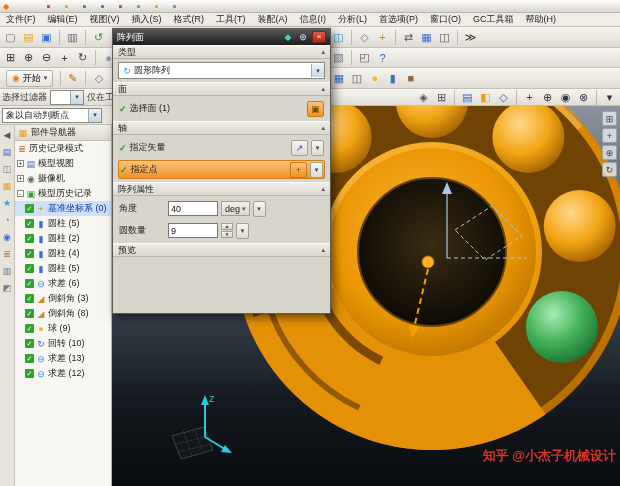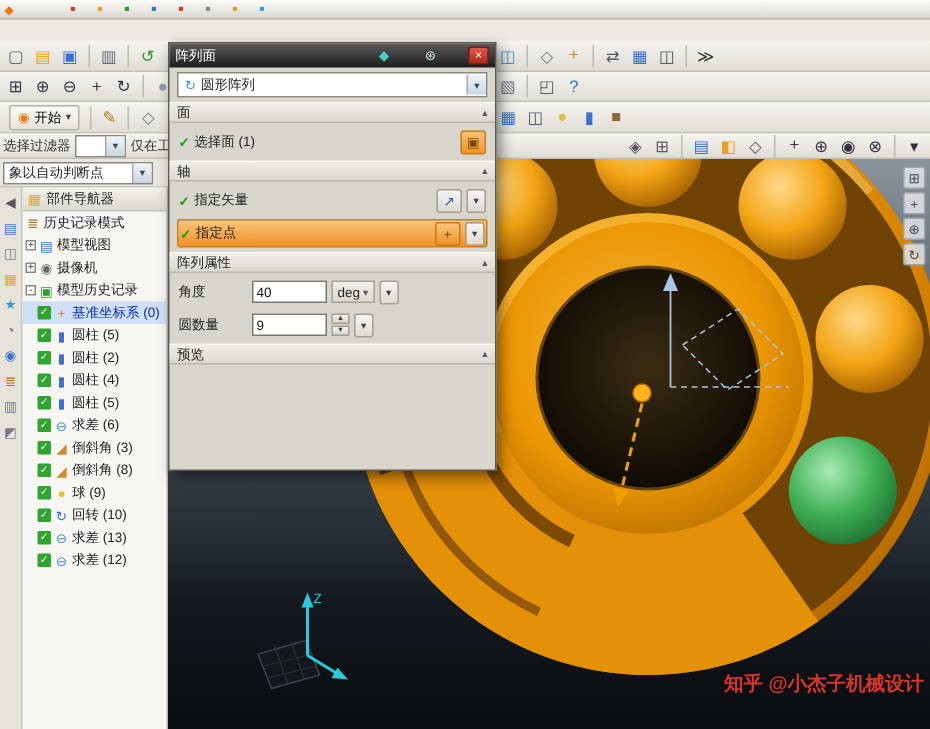--- a/index.html
+++ b/index.html
@@ -43,21 +43,21 @@
 
   
   .viewport{position:absolute;left:112px;top:106px;width:508px;height:380px;background:linear-gradient(180deg,#8b949d 0%,#66707a 22%,#39434d 52%,#14191f 78%,#090c10 100%);overflow:hidden}
   .vp-svg{position:absolute;left:0;top:0}
   .watermark{position:absolute;right:4px;top:341px;font-size:13px;font-weight:bold;color:#d6352b;text-shadow:0 0 2px rgba(0,0,0,.35);white-space:nowrap}
   .rightcol{position:absolute;right:3px;top:5px;display:flex;flex-direction:column;gap:2px}
   .rightcol .tbi{background:rgba(225,228,232,.85);border:1px solid #9aa2aa;width:15px;height:15px;font-size:9px}
 
   
   .dialog{position:absolute;left:112px;top:28px;width:219px;height:286px;background:#d8d5cd;border:1px solid #5a584f;box-shadow:3px 4px 9px rgba(0,0,0,.5);z-index:20;font-size:9px;color:#222;display:flex;flex-direction:column}
-  .dlg-title{height:16px;background:linear-gradient(#5a5a5a,#1d1d1d);color:#fff;display:flex;align-items:center;padding:0 4px;gap:19px;flex:none}
+  .dlg-title{height:16px;background:linear-gradient(#5a5a5a,#1d1d1d);color:#fff;display:flex;align-items:center;padding:0 4px;gap:3px;flex:none}
   .dlg-ico{width:12px;text-align:center;font-size:9px;color:#cfeaea}
   .dlg-close{width:14px;height:12px;background:linear-gradient(#e05a44,#b02a18);border:1px solid #7a1f12;color:#fff;font-size:8px;line-height:10px;text-align:center;border-radius:2px}
   .sp{flex:1}
   .sec-h{height:14px;display:flex;align-items:center;background:linear-gradient(#efede6,#dbd8cf);border-top:1px solid #fbfaf6;border-bottom:1px solid #b8b5ab;padding:0 5px;flex:none}
   .chev{font-size:7px;color:#556;margin-left:auto}
   .sec-body{padding:3px 5px;display:flex;flex-direction:column;gap:3px;flex:none}
   .drow{display:flex;align-items:center;gap:3px;height:19px;padding:0 1px}
   .drow.active{background:linear-gradient(#fbc37c,#ef9326);border:1px solid #d27c12;border-radius:2px}
   .check{color:#17a017;font-weight:bold;font-size:9px}
   .chip{width:17px;height:16px;border:1px solid #a29f94;background:linear-gradient(#f7f5f0,#dedbd2);display:inline-flex;align-items:center;justify-content:center;font-size:9px;border-radius:2px;flex:none}
@@ -86,20 +86,35 @@
         <span class="tbi" style="color: rgb(232, 160, 32);">▪</span>
         <span class="tbi" style="color: rgb(42, 154, 42);">▪</span>
         <span class="tbi" style="color: rgb(58, 111, 208);">▪</span>
         <span class="tbi" style="color: rgb(208, 58, 42);">▪</span>
         <span class="tbi" style="color: rgb(136, 136, 136);">▪</span>
         <span class="tbi" style="color: rgb(232, 160, 32);">▪</span>
         <span class="tbi" style="color: rgb(58, 154, 208);">▪</span>
       </span>
   </div>
 
+  <div class="menubar">
+      <span class="mitem">文件(F)</span>
+      <span class="mitem">编辑(E)</span>
+      <span class="mitem">视图(V)</span>
+      <span class="mitem">插入(S)</span>
+      <span class="mitem">格式(R)</span>
+      <span class="mitem">工具(T)</span>
+      <span class="mitem">装配(A)</span>
+      <span class="mitem">信息(I)</span>
+      <span class="mitem">分析(L)</span>
+      <span class="mitem">首选项(P)</span>
+      <span class="mitem">窗口(O)</span>
+      <span class="mitem">GC工具箱</span>
+      <span class="mitem">帮助(H)</span>
+    </div>
 
   <div class="bar tb1 iconrun">
       <span class="tbi" style="color: rgb(102, 102, 119);">▢</span>
       <span class="tbi" style="color: rgb(232, 168, 30);">▤</span>
       <span class="tbi" style="color: rgb(58, 111, 208);">▣</span>
       <span class="tbsep"></span>
       <span class="tbi" style="color: rgb(102, 102, 119);">▥</span>
       <span class="tbsep"></span>
       <span class="tbi" style="color: rgb(42, 154, 42);">↺</span>
       <span class="tbi" style="color: rgb(42, 154, 42);">↻</span>
@@ -404,20 +419,24 @@
 
   <div class="dialog">
     <div class="dlg-title">
       <span>阵列面</span>
       <span class="sp"></span>
       <span class="dlg-ico" style="color:#46d0c8">◆</span>
       <span class="dlg-ico">⊛</span>
       <span class="dlg-close">×</span>
     </div>
 
+    <div class="sec-h">
+      <span>类型</span>
+      <span class="chev">▴</span>
+    </div>
     <div class="sec-body">
       <div class="tdrop">
         <span class="ticon" style="color:#3a9ad0">↻</span>
         <span style="margin-left:2px">圆形阵列</span>
         <span class="dd-arrow">▾</span>
       </div>
     </div>
 
     <div class="sec-h">
       <span>面</span>

